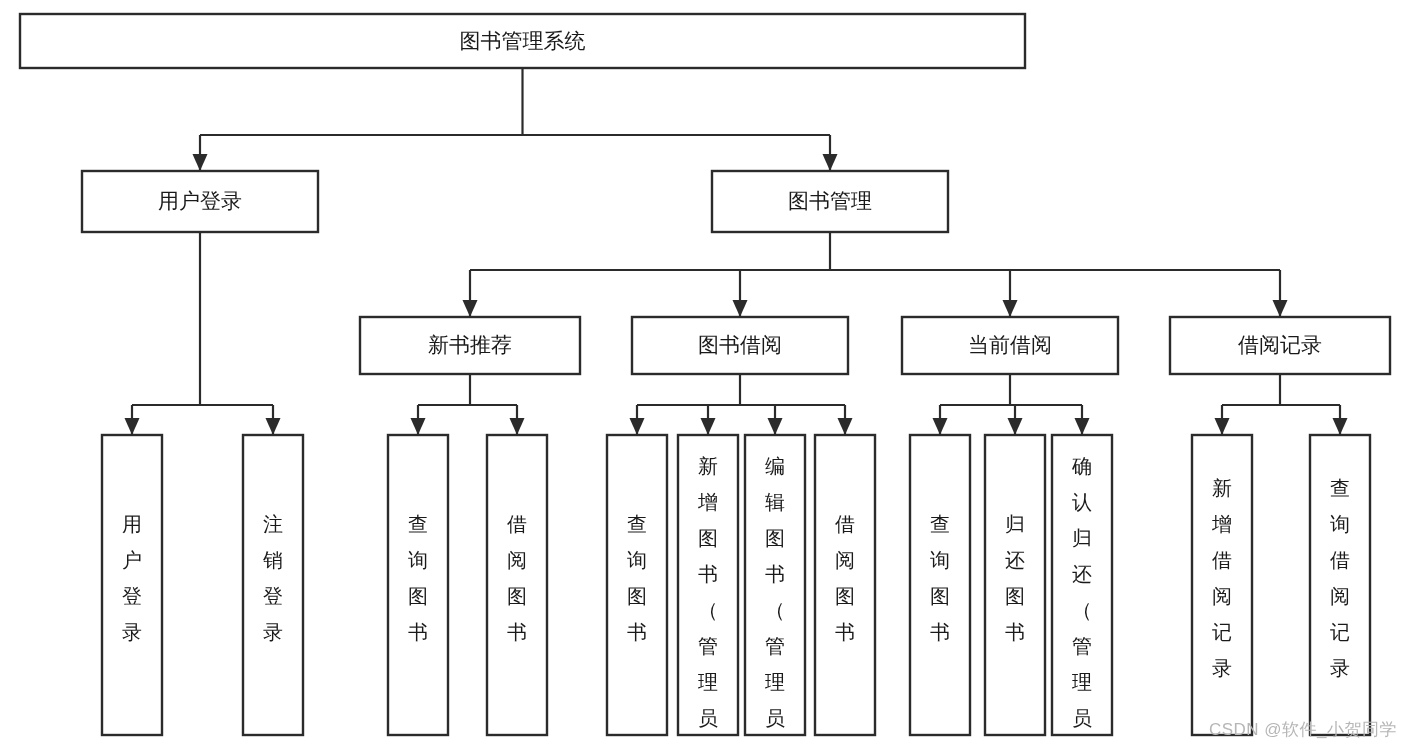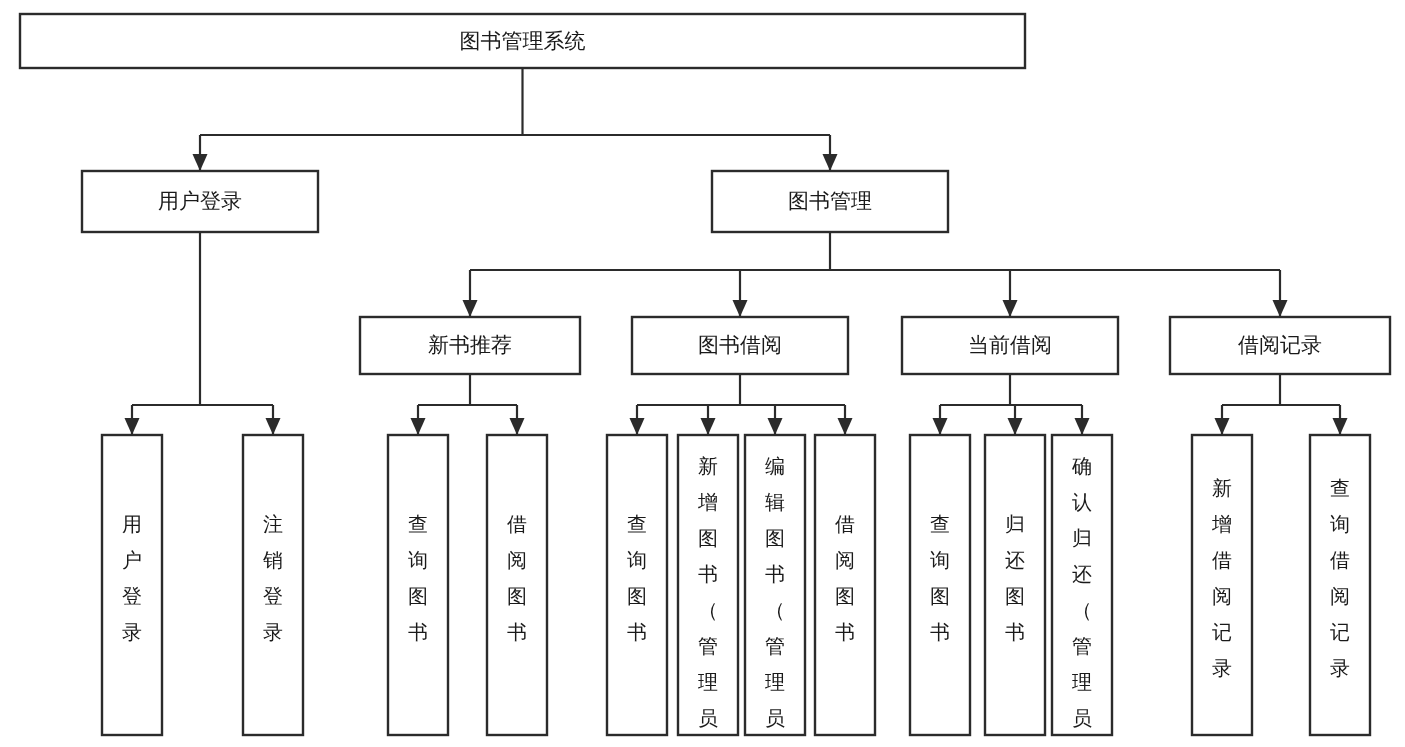--- a/index.html
+++ b/index.html
@@ -199,13 +199,14 @@
         <g>
           <rect x="1192" y="435" width="60" height="300" class="node-rect"></rect>
           <text x="1222" class="node-label-vert"><tspan x="1222" y="495">新</tspan><tspan x="1222" y="531">增</tspan><tspan x="1222" y="567">借</tspan><tspan x="1222" y="603">阅</tspan><tspan x="1222" y="639">记</tspan><tspan x="1222" y="675">录</tspan></text>
         </g>
         <g>
           <rect x="1310" y="435" width="60" height="300" class="node-rect"></rect>
           <text x="1340" class="node-label-vert"><tspan x="1340" y="495">查</tspan><tspan x="1340" y="531">询</tspan><tspan x="1340" y="567">借</tspan><tspan x="1340" y="603">阅</tspan><tspan x="1340" y="639">记</tspan><tspan x="1340" y="675">录</tspan></text>
         </g>
       </g>
   </svg>
+  <div class="watermark">CSDN @软件_小贺同学</div>
 </div>
 
 </body></html>

